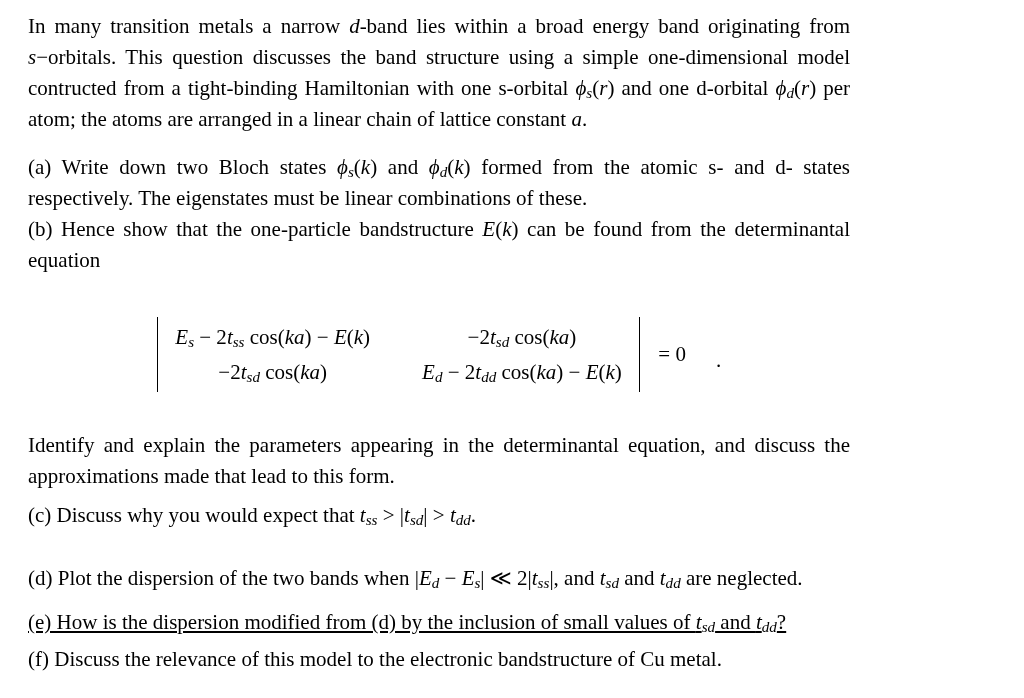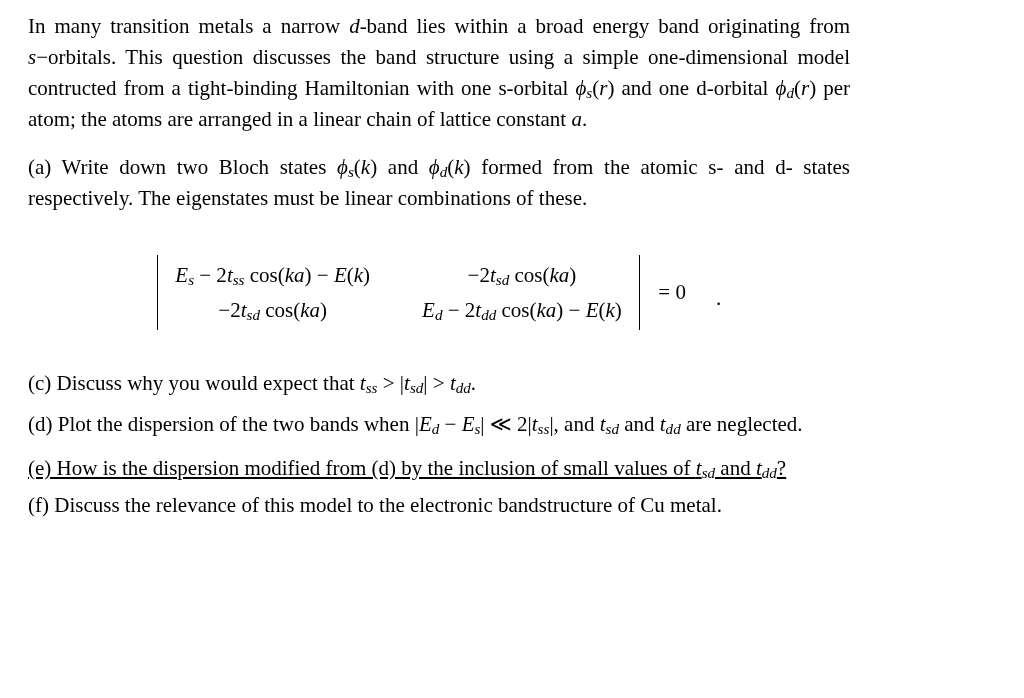--- a/index.html
+++ b/index.html
@@ -26,22 +26,22 @@
   }
   .rm { font-style: normal; }
   .it { font-style: italic; }
   .sb {
     font-style: italic;
     font-size: 0.72em;
     vertical-align: -0.22em;
     line-height: 0;
   }
   .gap-a   { margin-top: 17px;  }
-  .gap-c   { margin-top: 16px; }
-  .gap-d   { margin-top: 10px; }
+  .gap-c   { margin-top: 8px; }
+  .gap-d   { margin-top: 32px; }
   .gap-e   { margin-top: 13px; text-decoration: underline; }
   .gap-f   { margin-top: 6px;  }
 
   .equation {
     margin: 41px 0 38px 0;
     display: flex;
     justify-content: center;
     align-items: center;
     text-align: center;
   }
@@ -64,34 +64,36 @@
 </style>
 </head>
 <body>
 
 <main>
 
   <p><span class="rm">In many transition metals a narrow </span><span class="it">d</span><span class="rm">-band lies within a broad energy band originating from </span><span class="it">s</span><span class="rm">−orbitals. This question discusses the band structure using a simple one-dimensional model contructed from a tight-binding Hamiltonian with one s-orbital </span><span class="it">ϕ</span><span class="sb">s</span><span class="rm">(</span><span class="it">r</span><span class="rm">) and one d-orbital </span><span class="it">ϕ</span><span class="sb">d</span><span class="rm">(</span><span class="it">r</span><span class="rm">) per atom; the atoms are arranged in a linear chain of lattice constant </span><span class="it">a</span><span class="rm">.</span></p>
 
   <p class="gap-a"><span class="rm">(a) Write down two Bloch states </span><span class="it">ϕ</span><span class="sb">s</span><span class="rm">(</span><span class="it">k</span><span class="rm">) and </span><span class="it">ϕ</span><span class="sb">d</span><span class="rm">(</span><span class="it">k</span><span class="rm">) formed from the atomic s- and d- states respectively. The eigenstates must be linear combinations of these.</span></p>
 
+  <p><span class="rm">(b) Hence show that the one-particle bandstructure </span><span class="it">E</span><span class="rm">(</span><span class="it">k</span><span class="rm">) can be found from the determinantal equation</span></p>
 
   <div class="equation">
     <span class="dbar"></span>
     <div class="matrix">
       <span class="cell"><span class="it">E</span><span class="sb">s</span><span class="rm"> − 2</span><span class="it">t</span><span class="sb">ss</span><span class="rm"> cos(</span><span class="it">ka</span><span class="rm">) − </span><span class="it">E</span><span class="rm">(</span><span class="it">k</span><span class="rm">)</span></span>
       <span class="cell"><span class="rm">−2</span><span class="it">t</span><span class="sb">sd</span><span class="rm"> cos(</span><span class="it">ka</span><span class="rm">)</span></span>
       <span class="cell"><span class="rm">−2</span><span class="it">t</span><span class="sb">sd</span><span class="rm"> cos(</span><span class="it">ka</span><span class="rm">)</span></span>
       <span class="cell"><span class="it">E</span><span class="sb">d</span><span class="rm"> − 2</span><span class="it">t</span><span class="sb">dd</span><span class="rm"> cos(</span><span class="it">ka</span><span class="rm">) − </span><span class="it">E</span><span class="rm">(</span><span class="it">k</span><span class="rm">)</span></span>
     </div>
     <span class="dbar"></span>
     <span class="eq-rhs"><span class="rm">= 0</span></span>
     <span class="eq-period">.</span>
   </div>
 
+  <p><span class="rm">Identify and explain the parameters appearing in the determinantal equation, and discuss the approximations made that lead to this form.</span></p>
 
   <p class="gap-c"><span class="rm">(c) Discuss why you would expect that </span><span class="it">t</span><span class="sb">ss</span><span class="rm"> &gt; |</span><span class="it">t</span><span class="sb">sd</span><span class="rm">| &gt; </span><span class="it">t</span><span class="sb">dd</span><span class="rm">.</span></p>
 
   <p class="gap-d"><span class="rm">(d) Plot the dispersion of the two bands when |</span><span class="it">E</span><span class="sb">d</span><span class="rm"> − </span><span class="it">E</span><span class="sb">s</span><span class="rm">| ≪ 2|</span><span class="it">t</span><span class="sb">ss</span><span class="rm">|, and </span><span class="it">t</span><span class="sb">sd</span><span class="rm"> and </span><span class="it">t</span><span class="sb">dd</span><span class="rm"> are neglected.</span></p>
 
   <p class="gap-e"><span class="rm">(e) How is the dispersion modified from (d) by the inclusion of small values of </span><span class="it">t</span><span class="sb">sd</span><span class="rm"> and </span><span class="it">t</span><span class="sb">dd</span><span class="rm">?</span></p>
 
   <p class="gap-f"><span class="rm">(f) Discuss the relevance of this model to the electronic bandstructure of Cu metal.</span></p>
 
 </main>

